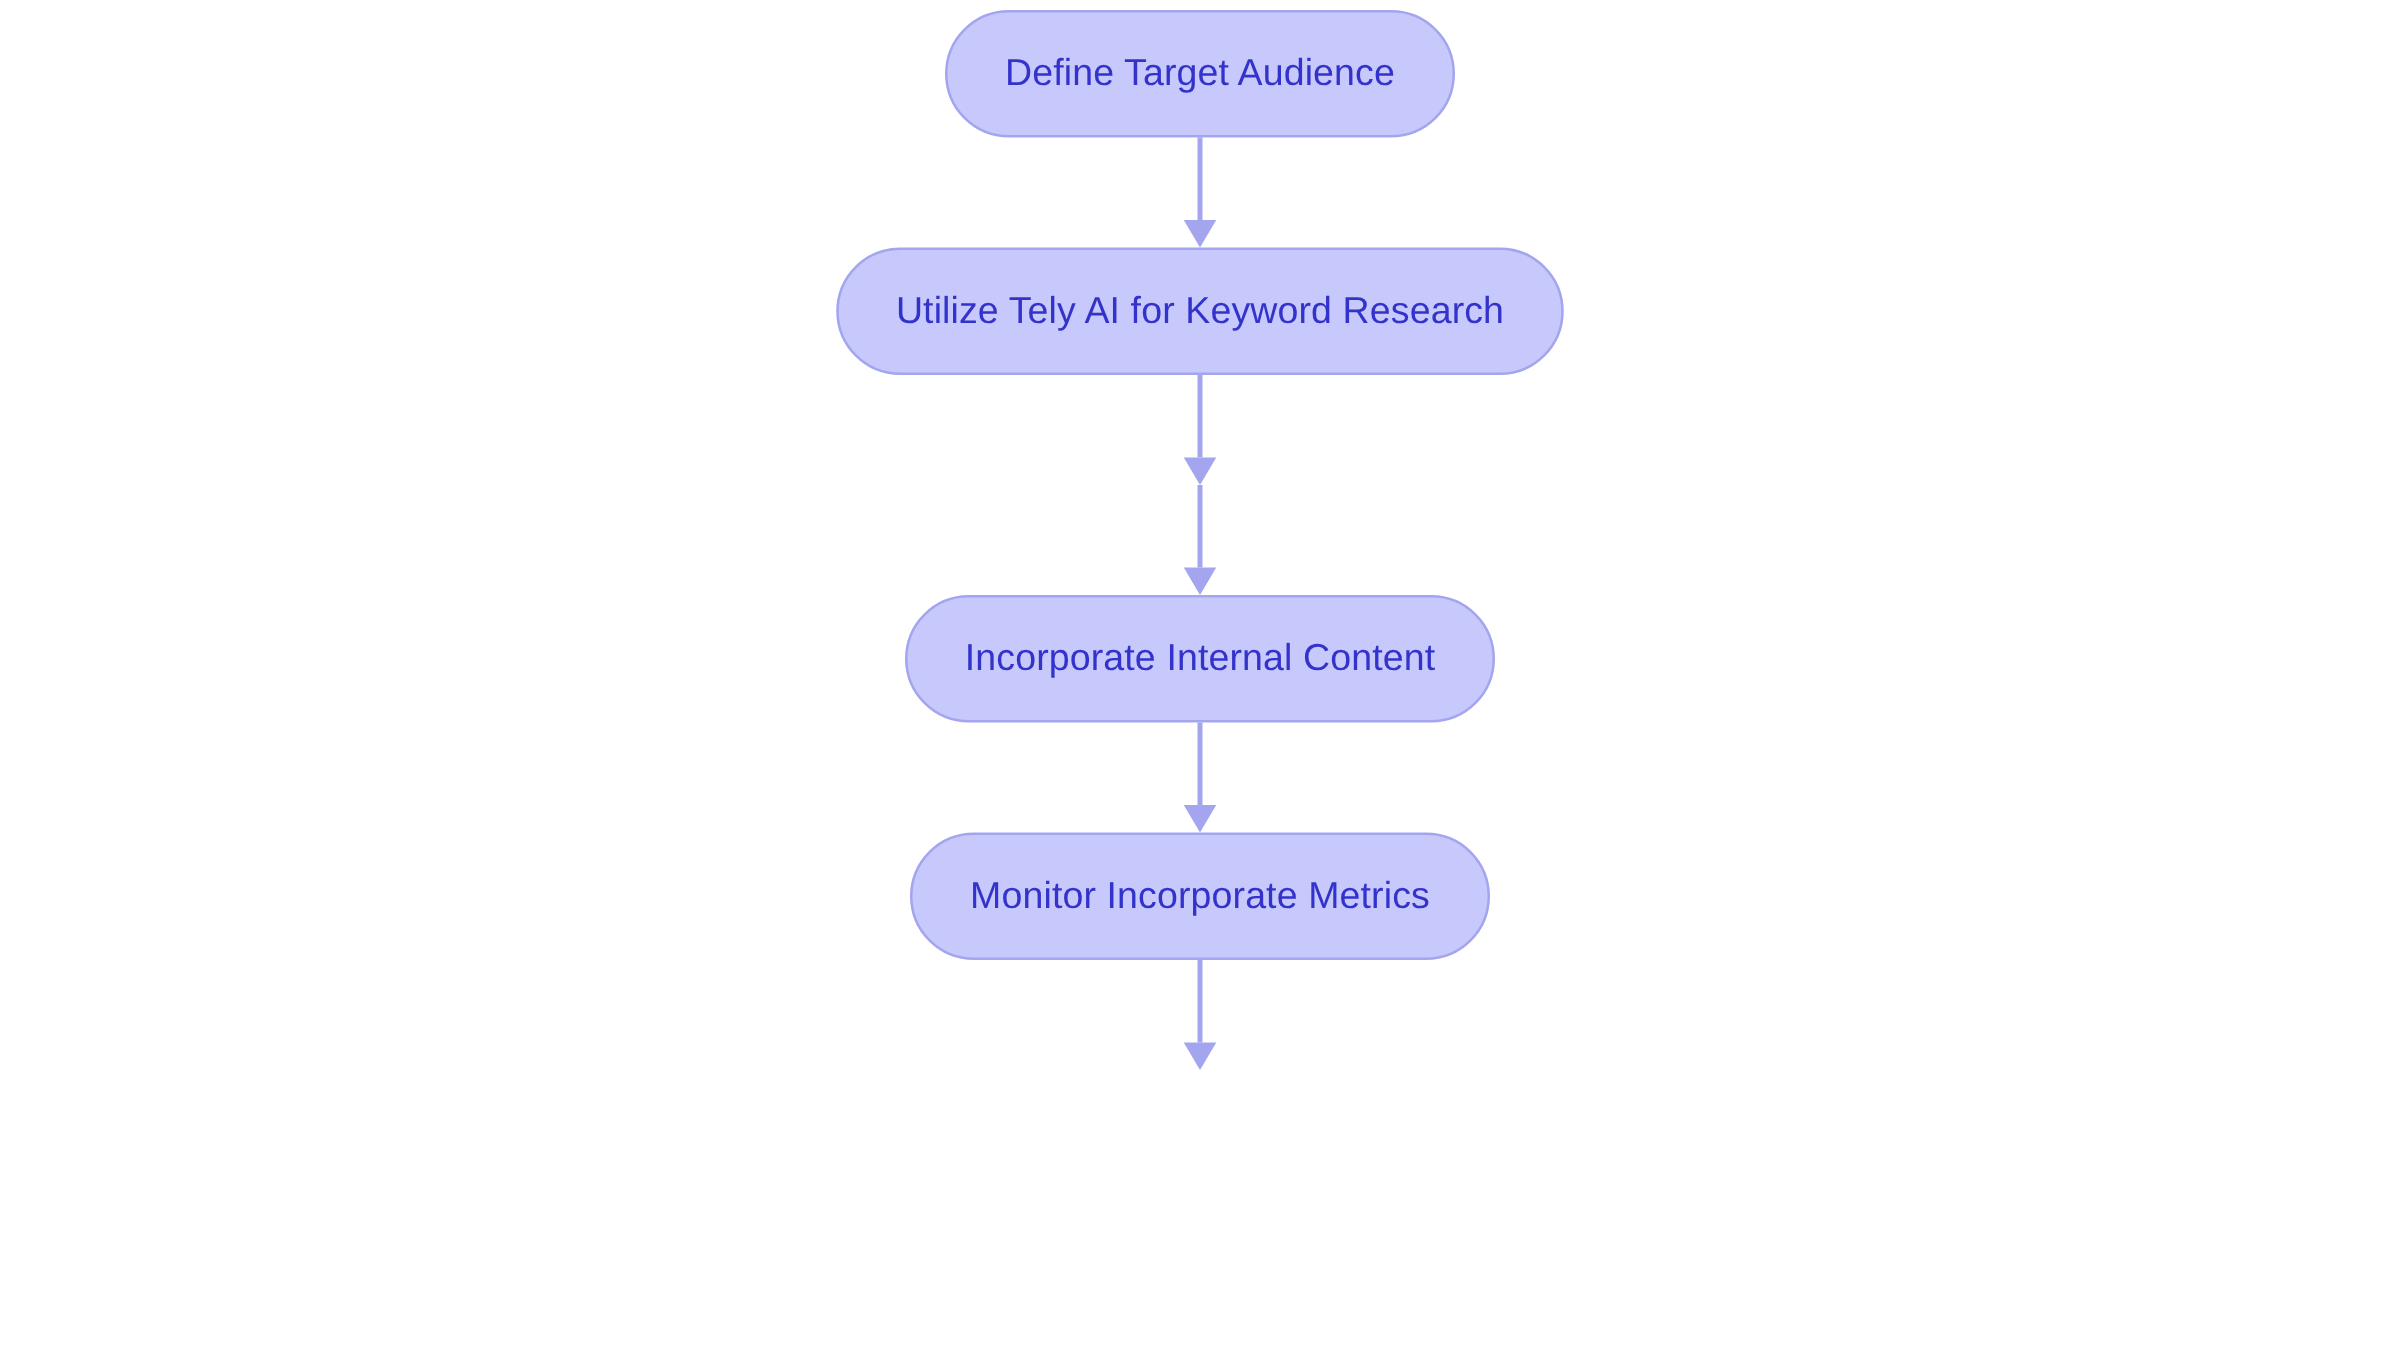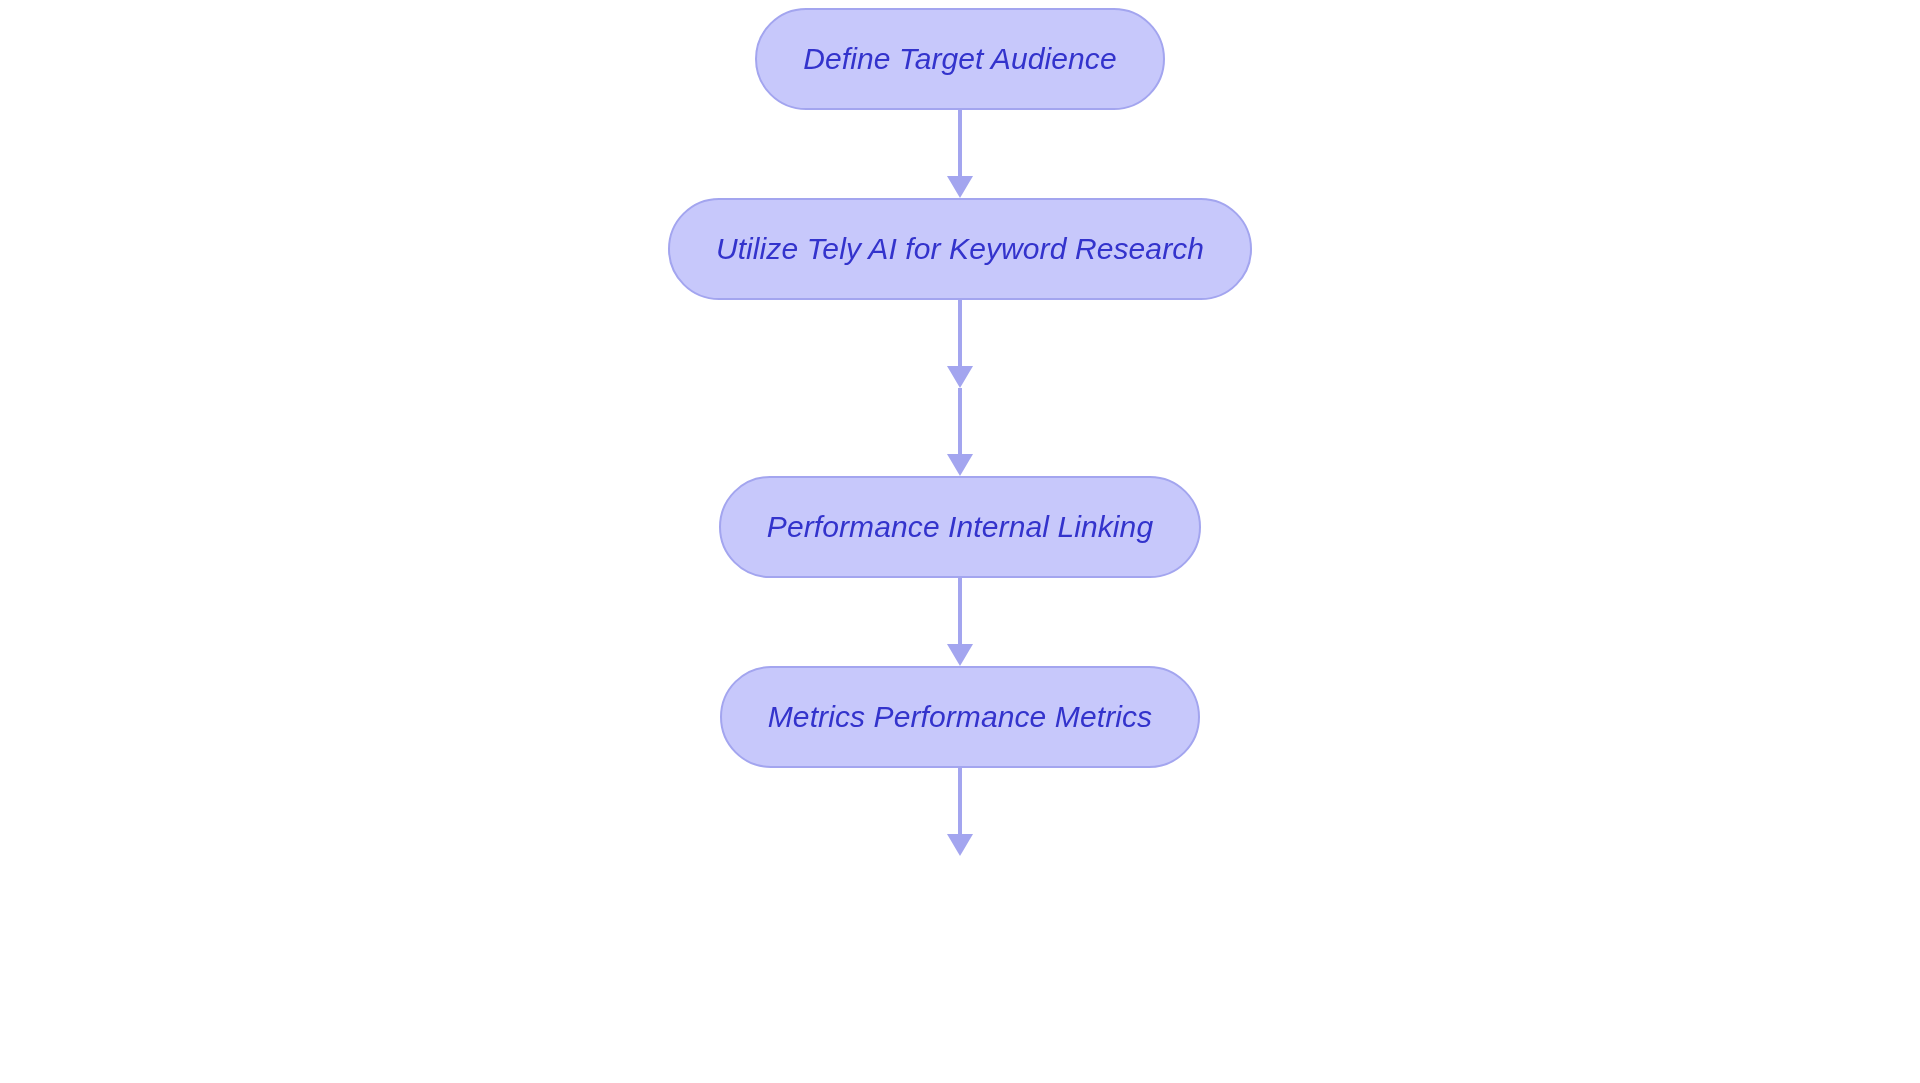--- a/index.html
+++ b/index.html
@@ -24,21 +24,20 @@
     left: 0;
     top: 0;
     width: 1920px;
     height: 1083px;
     display: flex;
     flex-direction: column;
     align-items: center;
     justify-content: flex-start;
     padding-top: 8px;
     box-sizing: border-box;
-    font-style: italic;
   }
   .flow-node {
     box-sizing: border-box;
     height: 102px;
     border-radius: 51px;
     background: #c7c8fb;
     border: 2px solid #a3a5ef;
     display: flex;
     align-items: center;
     justify-content: center;
@@ -101,30 +100,30 @@
       <div class="connector-arrow"></div>
     </div>
 
 
     <div class="flow-connector">
       <div class="connector-line"></div>
       <div class="connector-arrow"></div>
     </div>
 
     <div class="flow-node">
-      <span class="flow-node-label">Performance Internal Linking</span>
+      <span class="flow-node-label">Incorporate Internal Content</span>
     </div>
 
     <div class="flow-connector">
       <div class="connector-line"></div>
       <div class="connector-arrow"></div>
     </div>
 
     <div class="flow-node">
-      <span class="flow-node-label">Metrics Performance Metrics</span>
+      <span class="flow-node-label">Monitor Incorporate Metrics</span>
     </div>
 
     <div class="flow-connector">
       <div class="connector-line"></div>
       <div class="connector-arrow"></div>
     </div>
 
 
   </div>
 </div>

